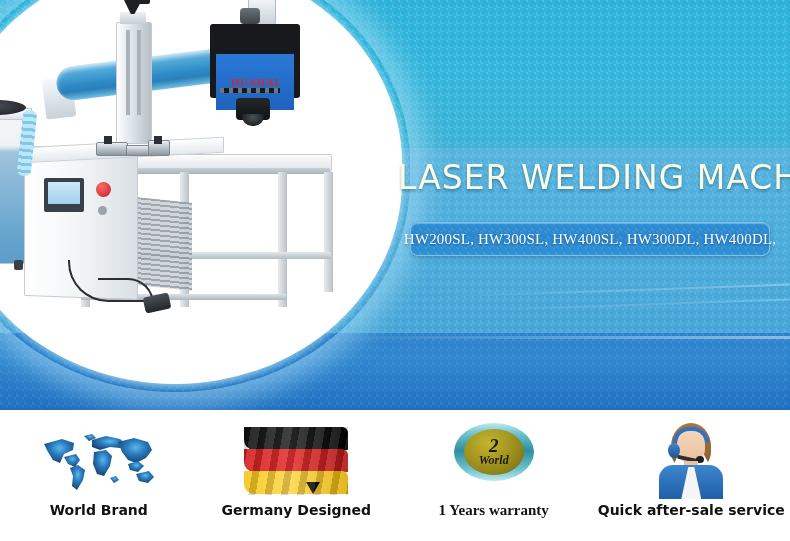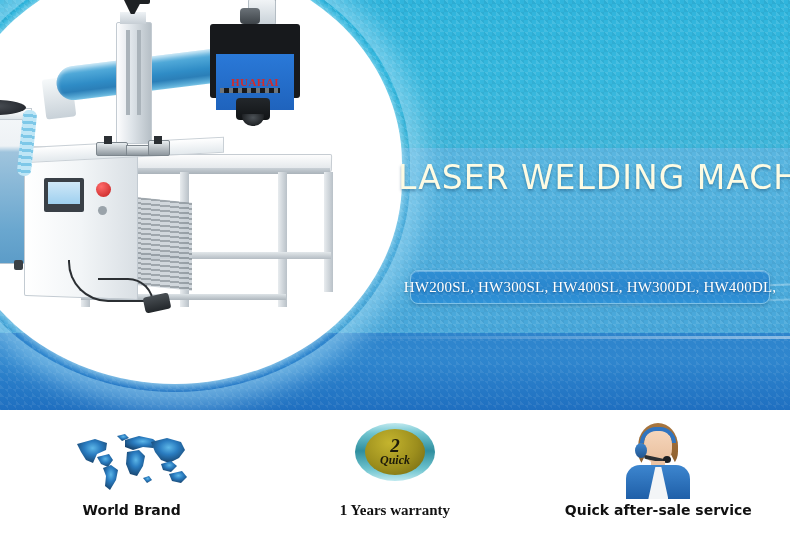--- a/index.html
+++ b/index.html
@@ -215,21 +215,21 @@
     color:#fdfbe3;
     text-shadow:0 2px 3px rgba(20,70,110,.45);
     white-space:nowrap;
   }
   .model-pill{
     position:absolute;left:410px;top:222px;width:360px;height:34px;
     box-sizing:border-box;
     background:linear-gradient(to bottom,#2f8fd4 0%,#2a86cd 50%,#2f93d8 100%);
     border:1px solid #7fc2e8;border-radius:8px;
     box-shadow:0 2px 4px rgba(20,60,100,.28),inset 0 1px 0 rgba(255,255,255,.28);
-    display:flex;align-items:center;justify-content:center;margin-top:48px;
+    display:flex;align-items:center;justify-content:center;
   }
   .model-pill:after{
     content:"";position:absolute;inset:0;border-radius:8px;
     background-image:linear-gradient(45deg,rgba(255,255,255,.07) 25%,transparent 25%,transparent 75%,rgba(255,255,255,.07) 75%);
     background-size:8px 8px;pointer-events:none;
   }
   .model-text{
     position:relative;z-index:2;
     font-family:"Liberation Serif",serif;
     font-size:15px;color:#ffffff;letter-spacing:.2px;white-space:nowrap;
@@ -419,28 +419,40 @@
             <path d="M88 34 L98 31 L104 36 L98 42 L90 40 Z"></path>
             <path d="M96 44 L109 41 L114 47 L108 53 L99 51 Z"></path>
             <path d="M44 6 L52 4 L56 8 L49 11 Z"></path>
             <path d="M70 48 L76 46 L79 50 L74 53 Z"></path>
           </g>
         </svg>
       </div>
       <div class="feat-label">World Brand</div>
     </div>
 
+    <div class="feature">
+      <div class="feat-icon">
+        <div class="flag">
+          <div class="stripe s1"></div>
+          <div class="stripe s2"></div>
+          <div class="stripe s3"></div>
+          <div class="tip"></div>
+          <div class="wave"></div>
+        </div>
+      </div>
+      <div class="feat-label">Germany Designed</div>
+    </div>
 
     <div class="feature">
       <div class="feat-icon">
         <div class="badge">
           <div class="badge-oval"></div>
           <div class="badge-inner">
             <span class="badge-2">2</span>
-            <span class="badge-yrs">Quick</span>
+            <span class="badge-yrs">World</span>
           </div>
         </div>
       </div>
       <div class="feat-label serif">1 Years warranty</div>
     </div>
 
     <div class="feature">
       <div class="feat-icon">
         <div class="avatar">
           <div class="av-hair"></div>

